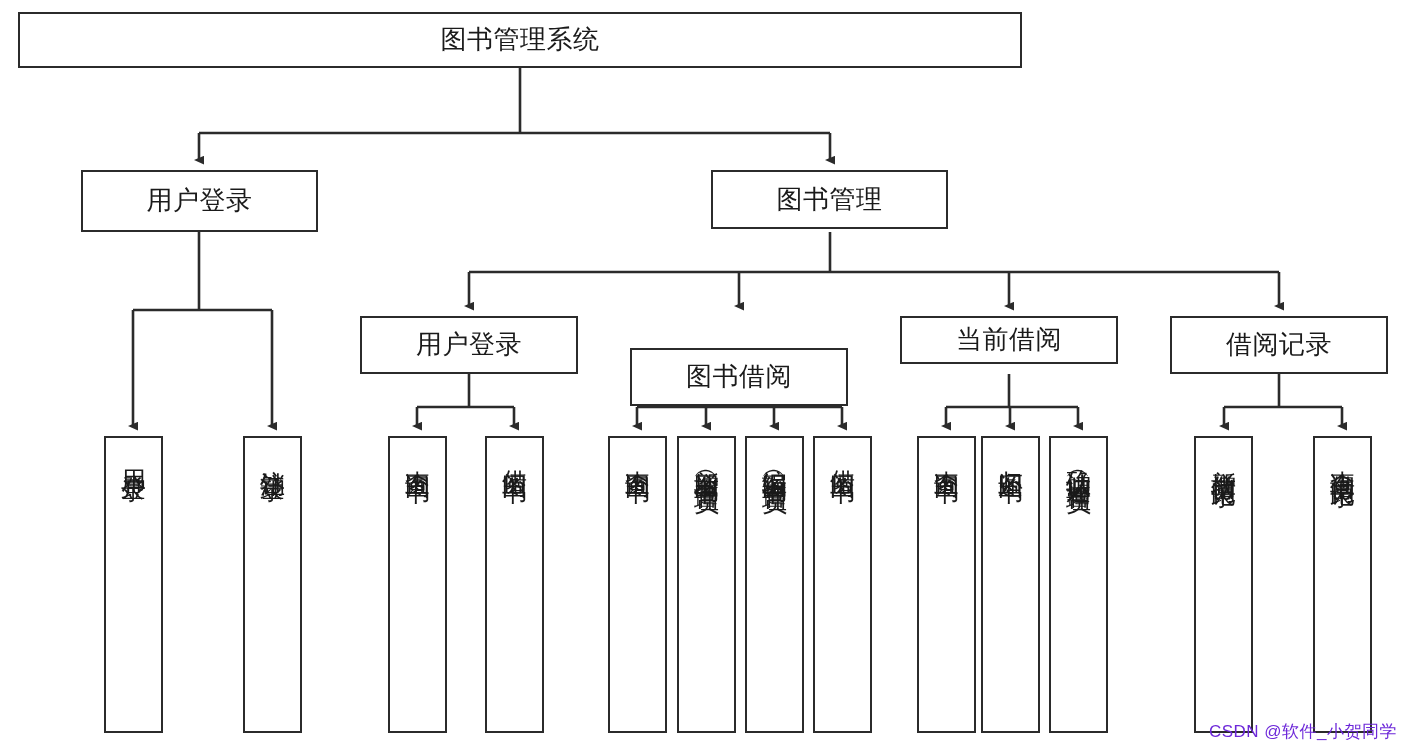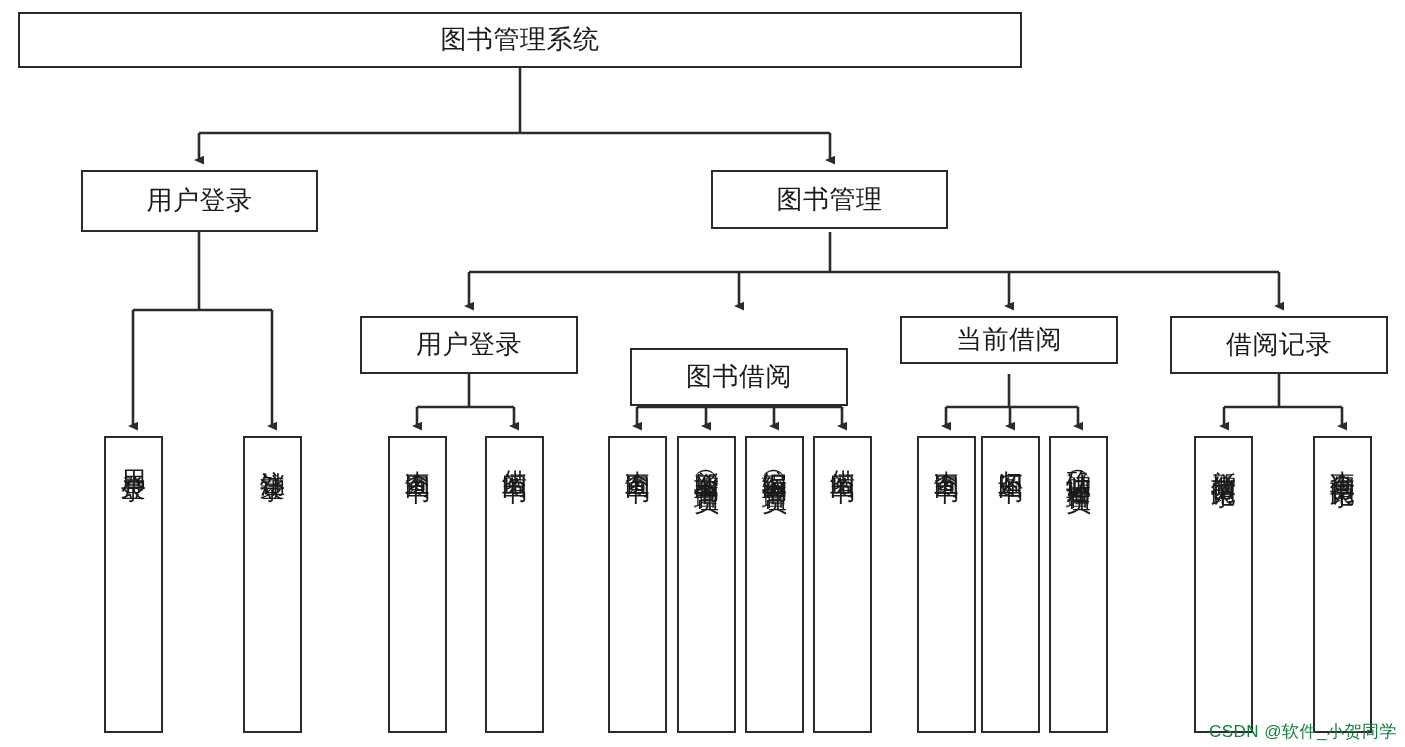--- a/index.html
+++ b/index.html
@@ -56,21 +56,21 @@
     text-orientation: upright;
     font-size: 25px;
     letter-spacing: 3px;
     line-height: 1.0;
   }
   #watermark {
     position: absolute;
     right: 8px;
     bottom: 4px;
     font-size: 17px;
-    color: #15803d;
+    color: #6d28d9;
     letter-spacing: 0.5px;
     white-space: nowrap;
     pointer-events: none;
   }
 </style>
 </head>
 <body>
 
 <div id="diagram-root">
 

